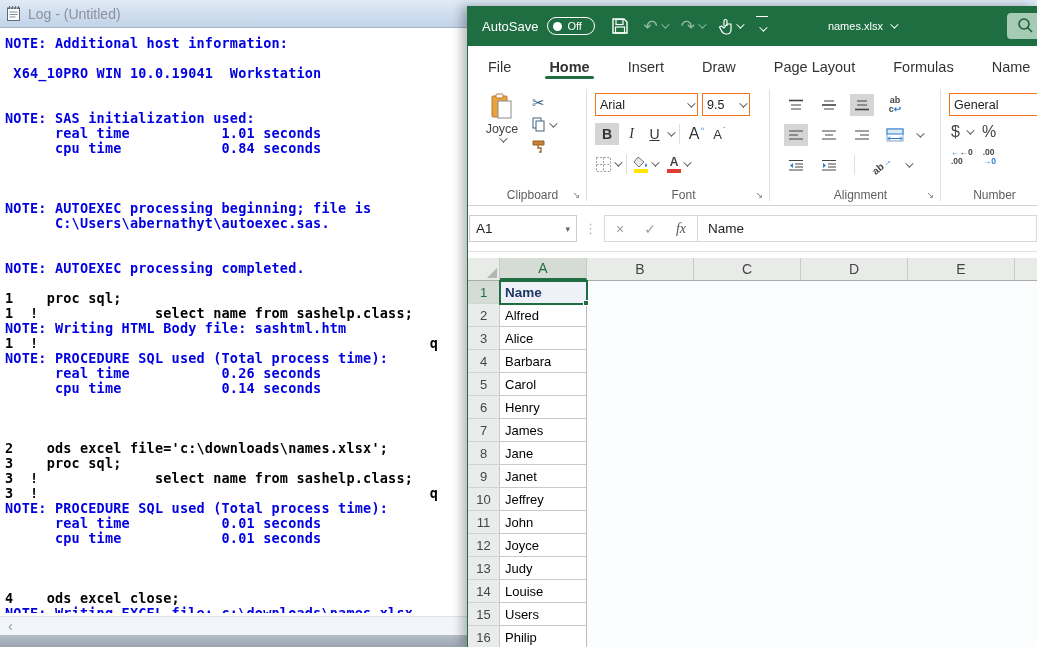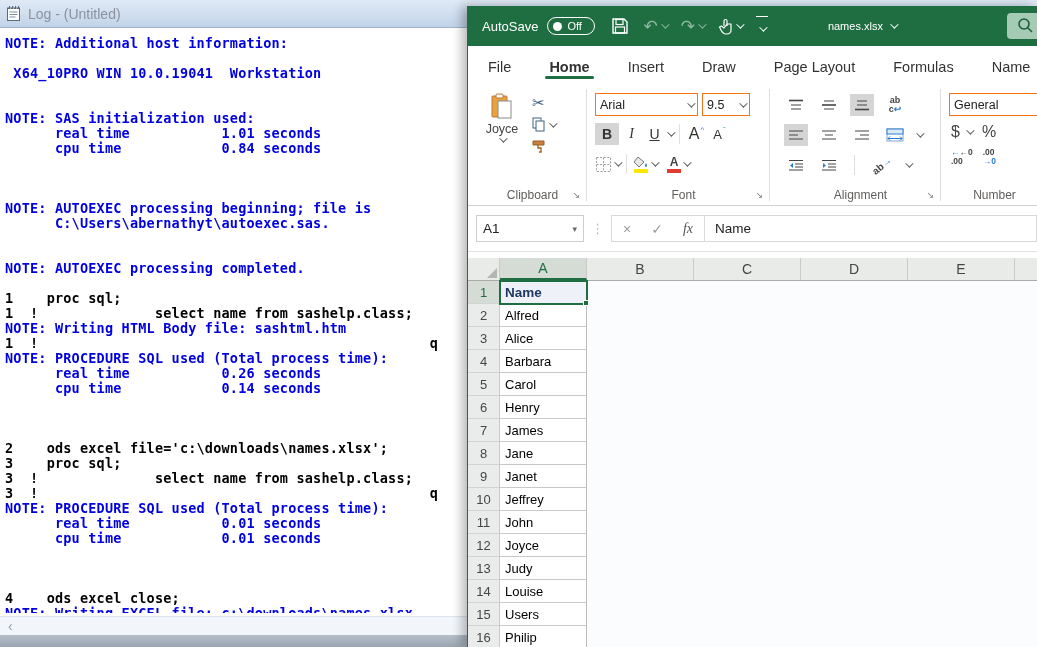--- a/index.html
+++ b/index.html
@@ -96,21 +96,21 @@
   .g-num { flex:1; min-width:95px; }
   .num-combo { margin:0 0 0 8px; width:92px; }
   .num-row { display:flex; align-items:center; gap:10px; padding-left:10px; margin-top:7px; }
   .numglyph { font-size:16px; color:#444; }
   .decbtn { display:flex; flex-direction:column; line-height:1; font-size:8.5px; color:#444;
             font-weight:bold; align-items:flex-start; }
   .decbtn .arrow { color:#2b7cd3; }
 
   
   .xl-fbar { height:46px; background:#fff; border-bottom:1px solid #e1e1e1;
-             display:flex; align-items:center; padding-left:8px; }
+             display:flex; align-items:center; padding-left:1px; }
   .namebox { width:108px; height:27px; border:1px solid #d0cecd; display:flex; align-items:center;
              justify-content:space-between; padding:0 6px; font-size:13.5px; color:#222; }
   .namebox .da { color:#666; font-size:9px; }
   .fdots { color:#b0b0b0; font-size:13px; margin:0 7px; }
   .fbtns { height:27px; border:1px solid #d9d9d9; display:flex; align-items:center; gap:0; }
   .fbx { width:30px; text-align:center; color:#9a9a9a; font-size:14px; }
   .ffx { width:32px; text-align:center; color:#555; font-size:14px; font-style:italic;
          font-family:"Liberation Serif", serif; }
   .fcontent { flex:1; height:27px; border:1px solid #d9d9d9; border-left:none; display:flex;
               align-items:center; padding-left:10px; font-size:13.5px; color:#222; }

